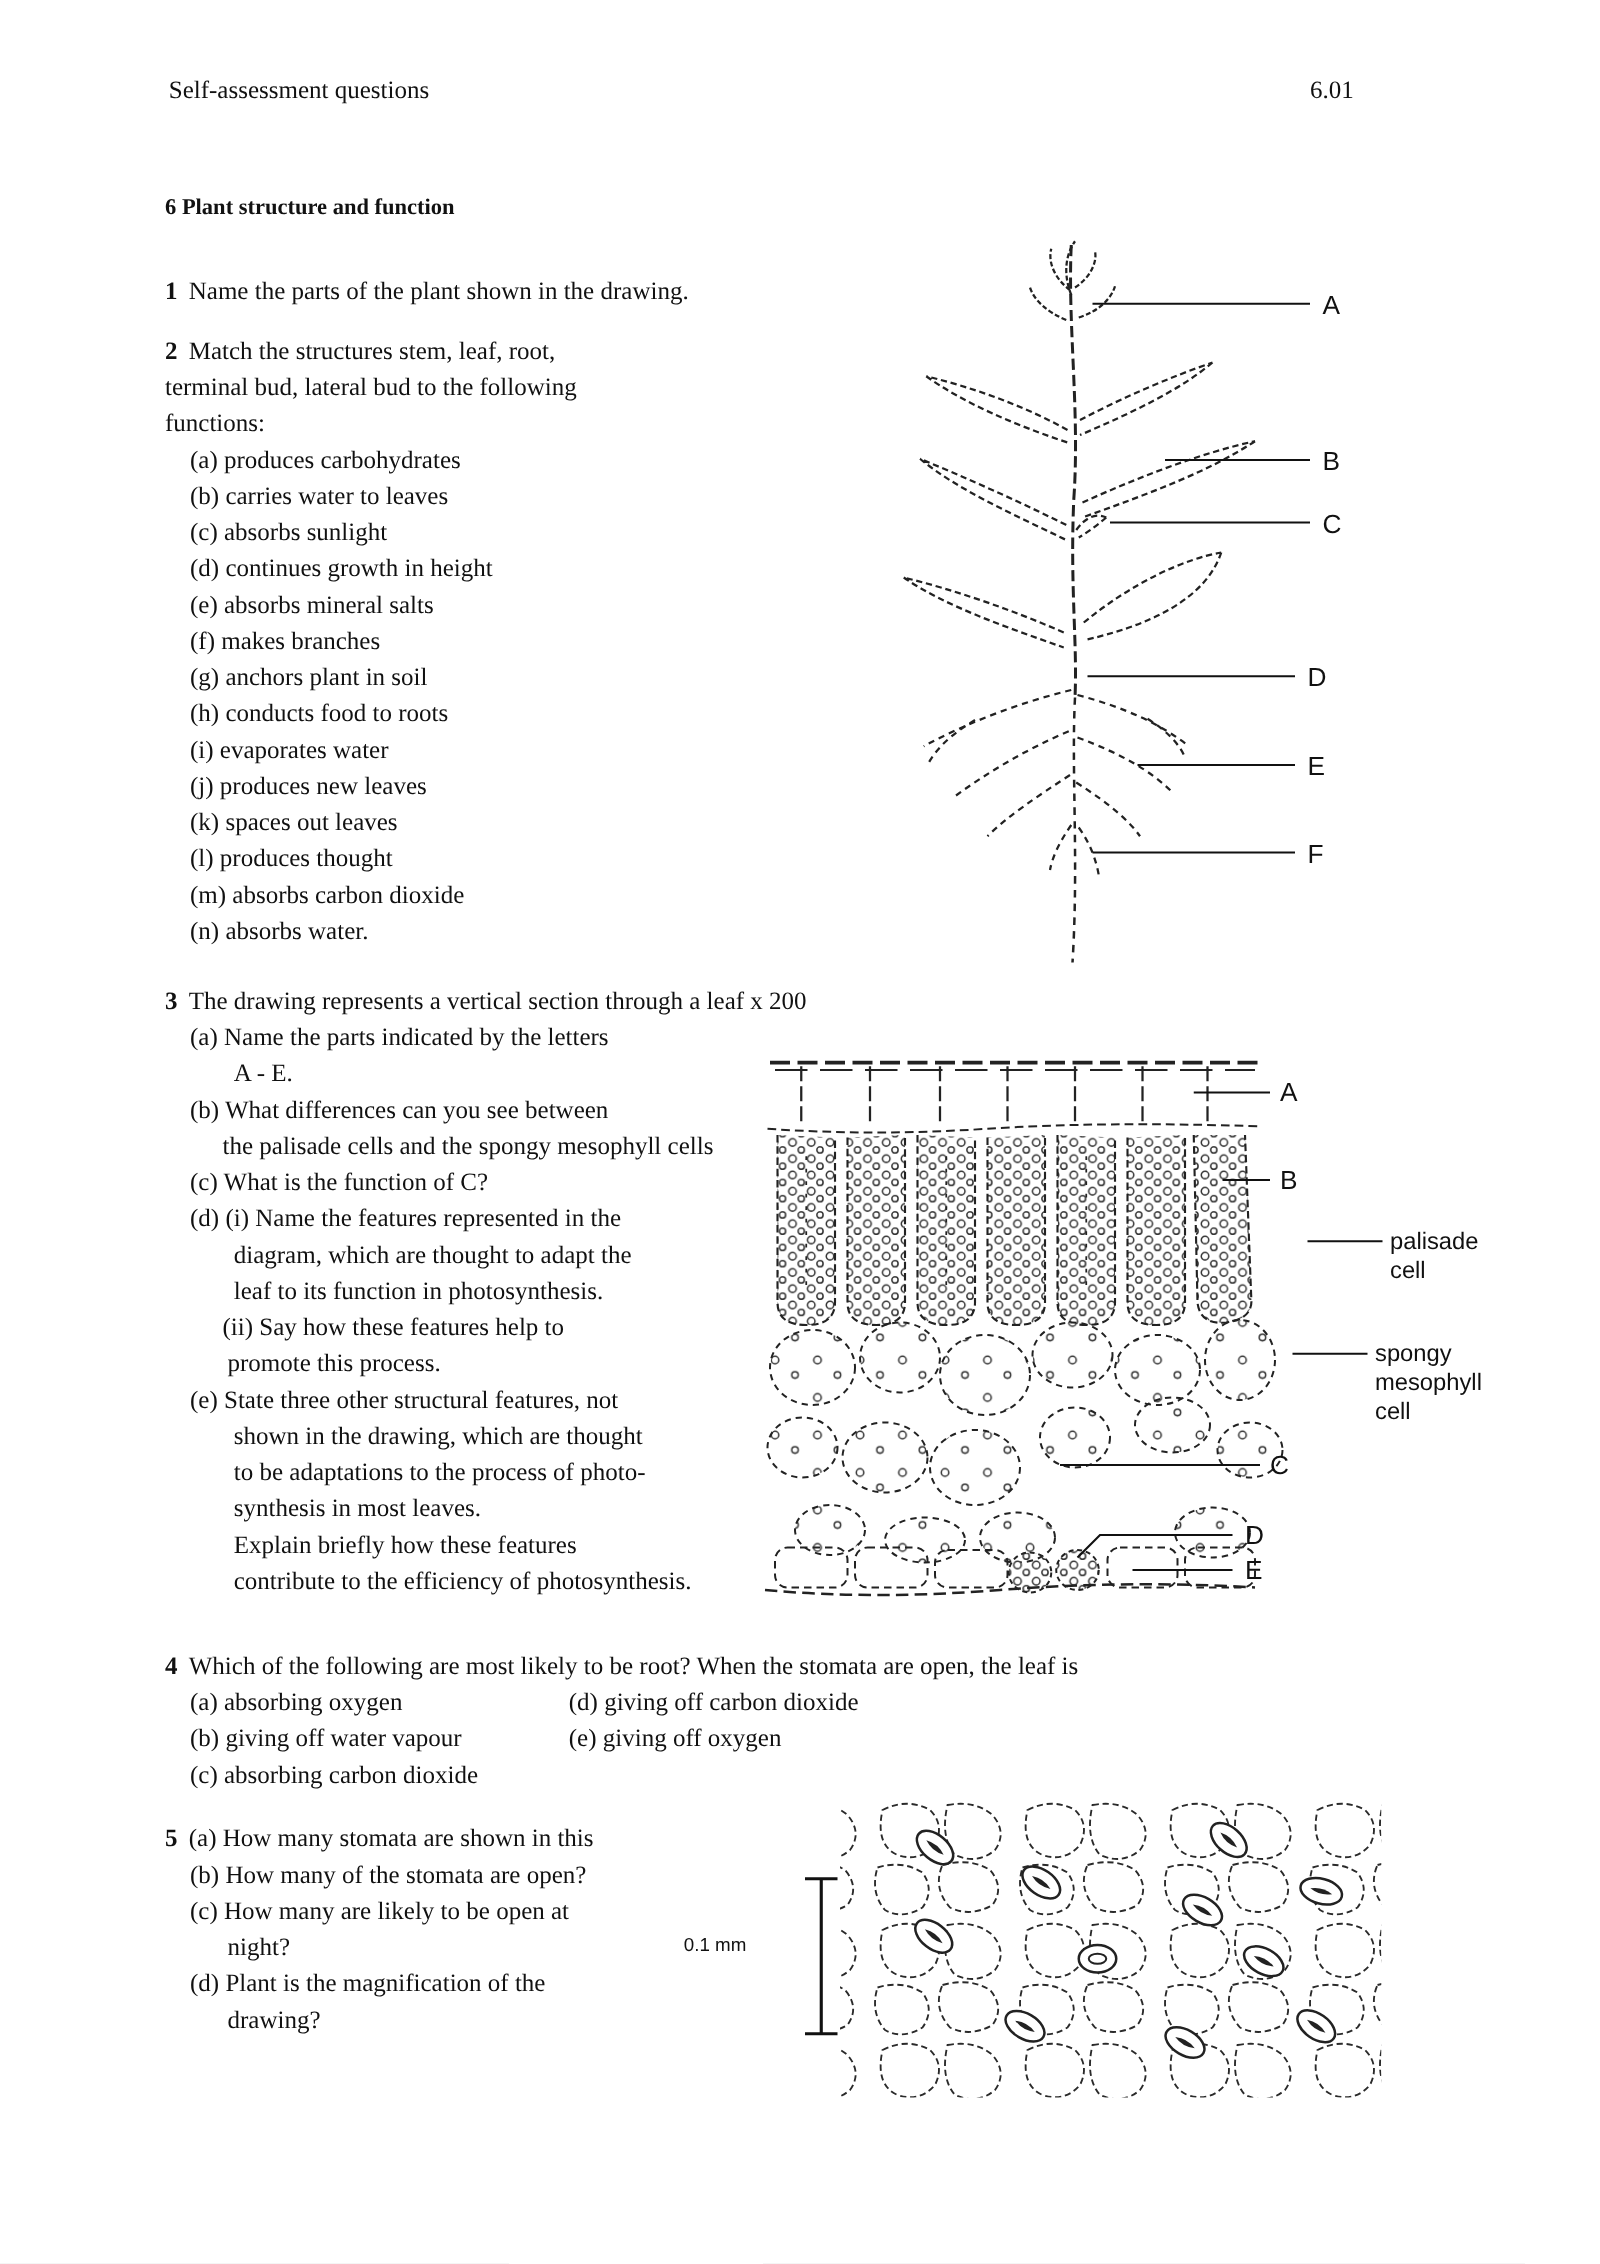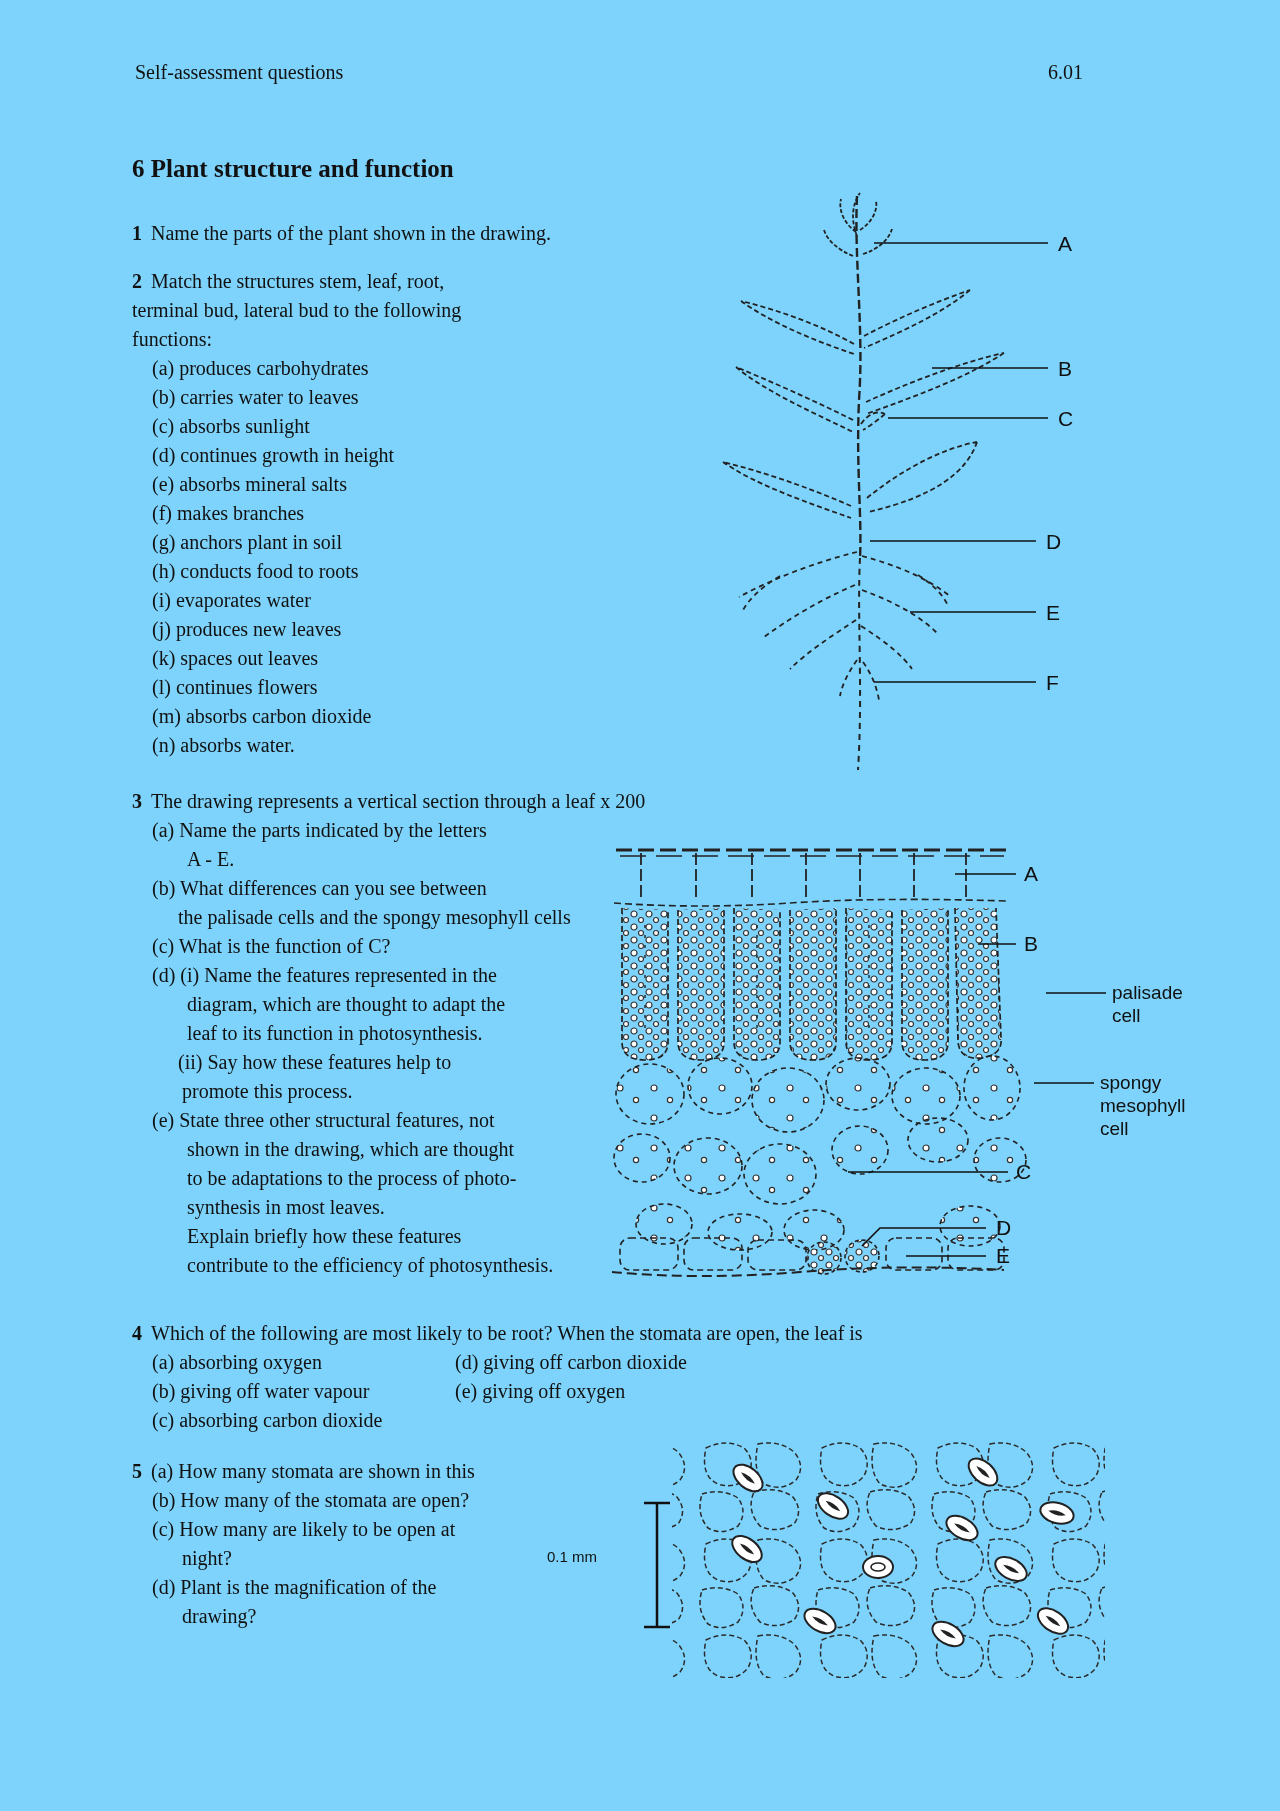--- a/index.html
+++ b/index.html
@@ -1,29 +1,29 @@
 <!DOCTYPE html>
 <html><head>
 <meta charset="utf-8">
 <style>
   html,body{margin:0;padding:0;background:#e8e8e8;}
   .page{
     position:relative;width:1280px;height:1811px;margin:0 auto;
-    background:#7dd3fc;color:#111;
+    background:#ffffff;color:#111;
     font-family:"Liberation Serif",serif;font-size:20px;overflow:hidden;
   }
   .abs{position:absolute;}
   .line{height:29px;line-height:29px;white-space:nowrap;}
   .qnum{font-weight:bold;margin-right:9px;}
   .pl20{padding-left:20px;}
   .pl46{padding-left:46px;}
   .pl50{padding-left:50px;}
   .pl55{padding-left:55px;}
   .sans{font-family:"Liberation Sans",sans-serif;}
-  .title{font-size:25px;font-weight:bold;}
+  .title{font-size:18px;font-weight:bold;}
   svg{position:absolute;overflow:visible;}
   svg text{font-family:"Liberation Sans",sans-serif;font-size:21px;fill:#111;}
   svg text.sm{font-size:19px;}
   .sketch{stroke:#222;fill:none;}
   .leader{stroke:#111;stroke-width:1.7;fill:none;}
 </style>
 </head>
 <body>
 
 <div class="page">
@@ -45,21 +45,21 @@
     <div class="line pl20">(b) carries water to leaves</div>
     <div class="line pl20">(c) absorbs sunlight</div>
     <div class="line pl20">(d) continues growth in height</div>
     <div class="line pl20">(e) absorbs mineral salts</div>
     <div class="line pl20">(f) makes branches</div>
     <div class="line pl20">(g) anchors plant in soil</div>
     <div class="line pl20">(h) conducts food to roots</div>
     <div class="line pl20">(i) evaporates water</div>
     <div class="line pl20">(j) produces new leaves</div>
     <div class="line pl20">(k) spaces out leaves</div>
-    <div class="line pl20">(l) continues flowers</div>
+    <div class="line pl20">(l) produces thought</div>
     <div class="line pl20">(m) absorbs carbon dioxide</div>
     <div class="line pl20">(n) absorbs water.</div>
   </div>
 
   <svg style="left:630px;top:180px;" width="470" height="610" viewBox="630 180 470 610">
     <g class="sketch" stroke-width="2.4" stroke-dasharray="9 4">
       <path d="M 857 196 C 854 260, 864 330, 859 400 C 856 470, 862 515, 860 558"></path>
     </g>
     <g class="sketch" stroke-width="2" stroke-dasharray="6 5">
       <path d="M 860 558 C 857 615, 863 690, 858 770"></path>

